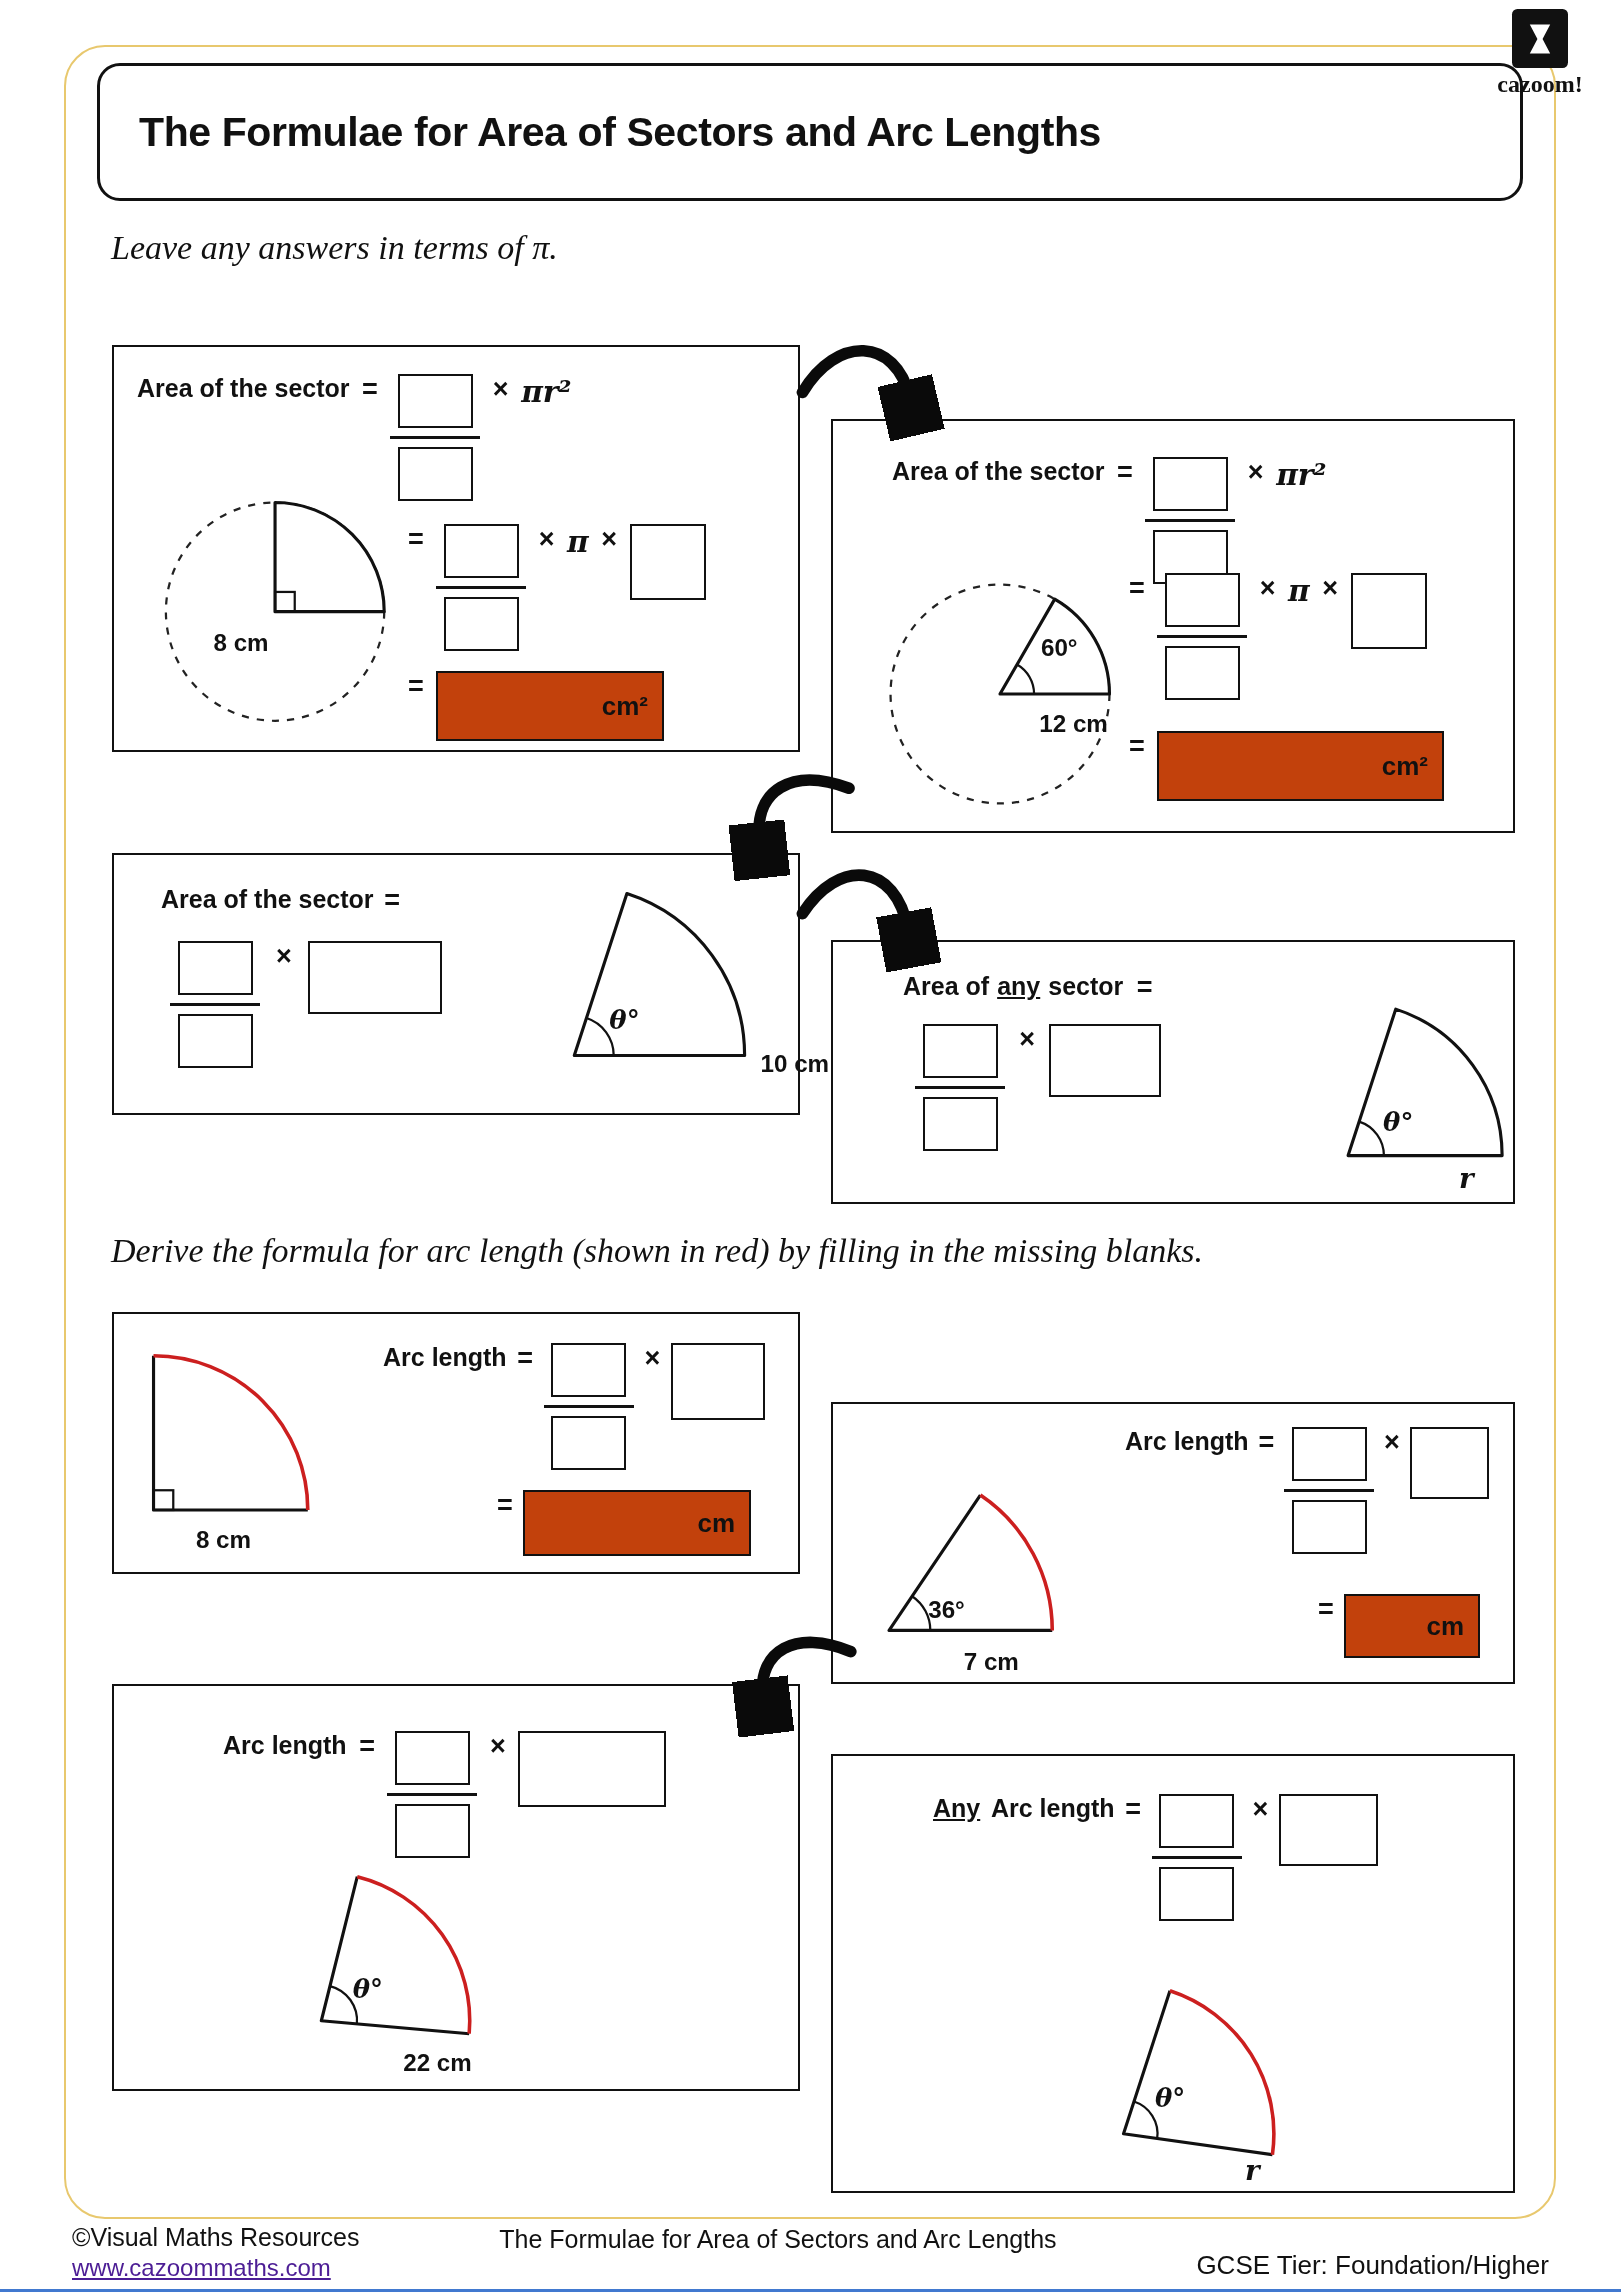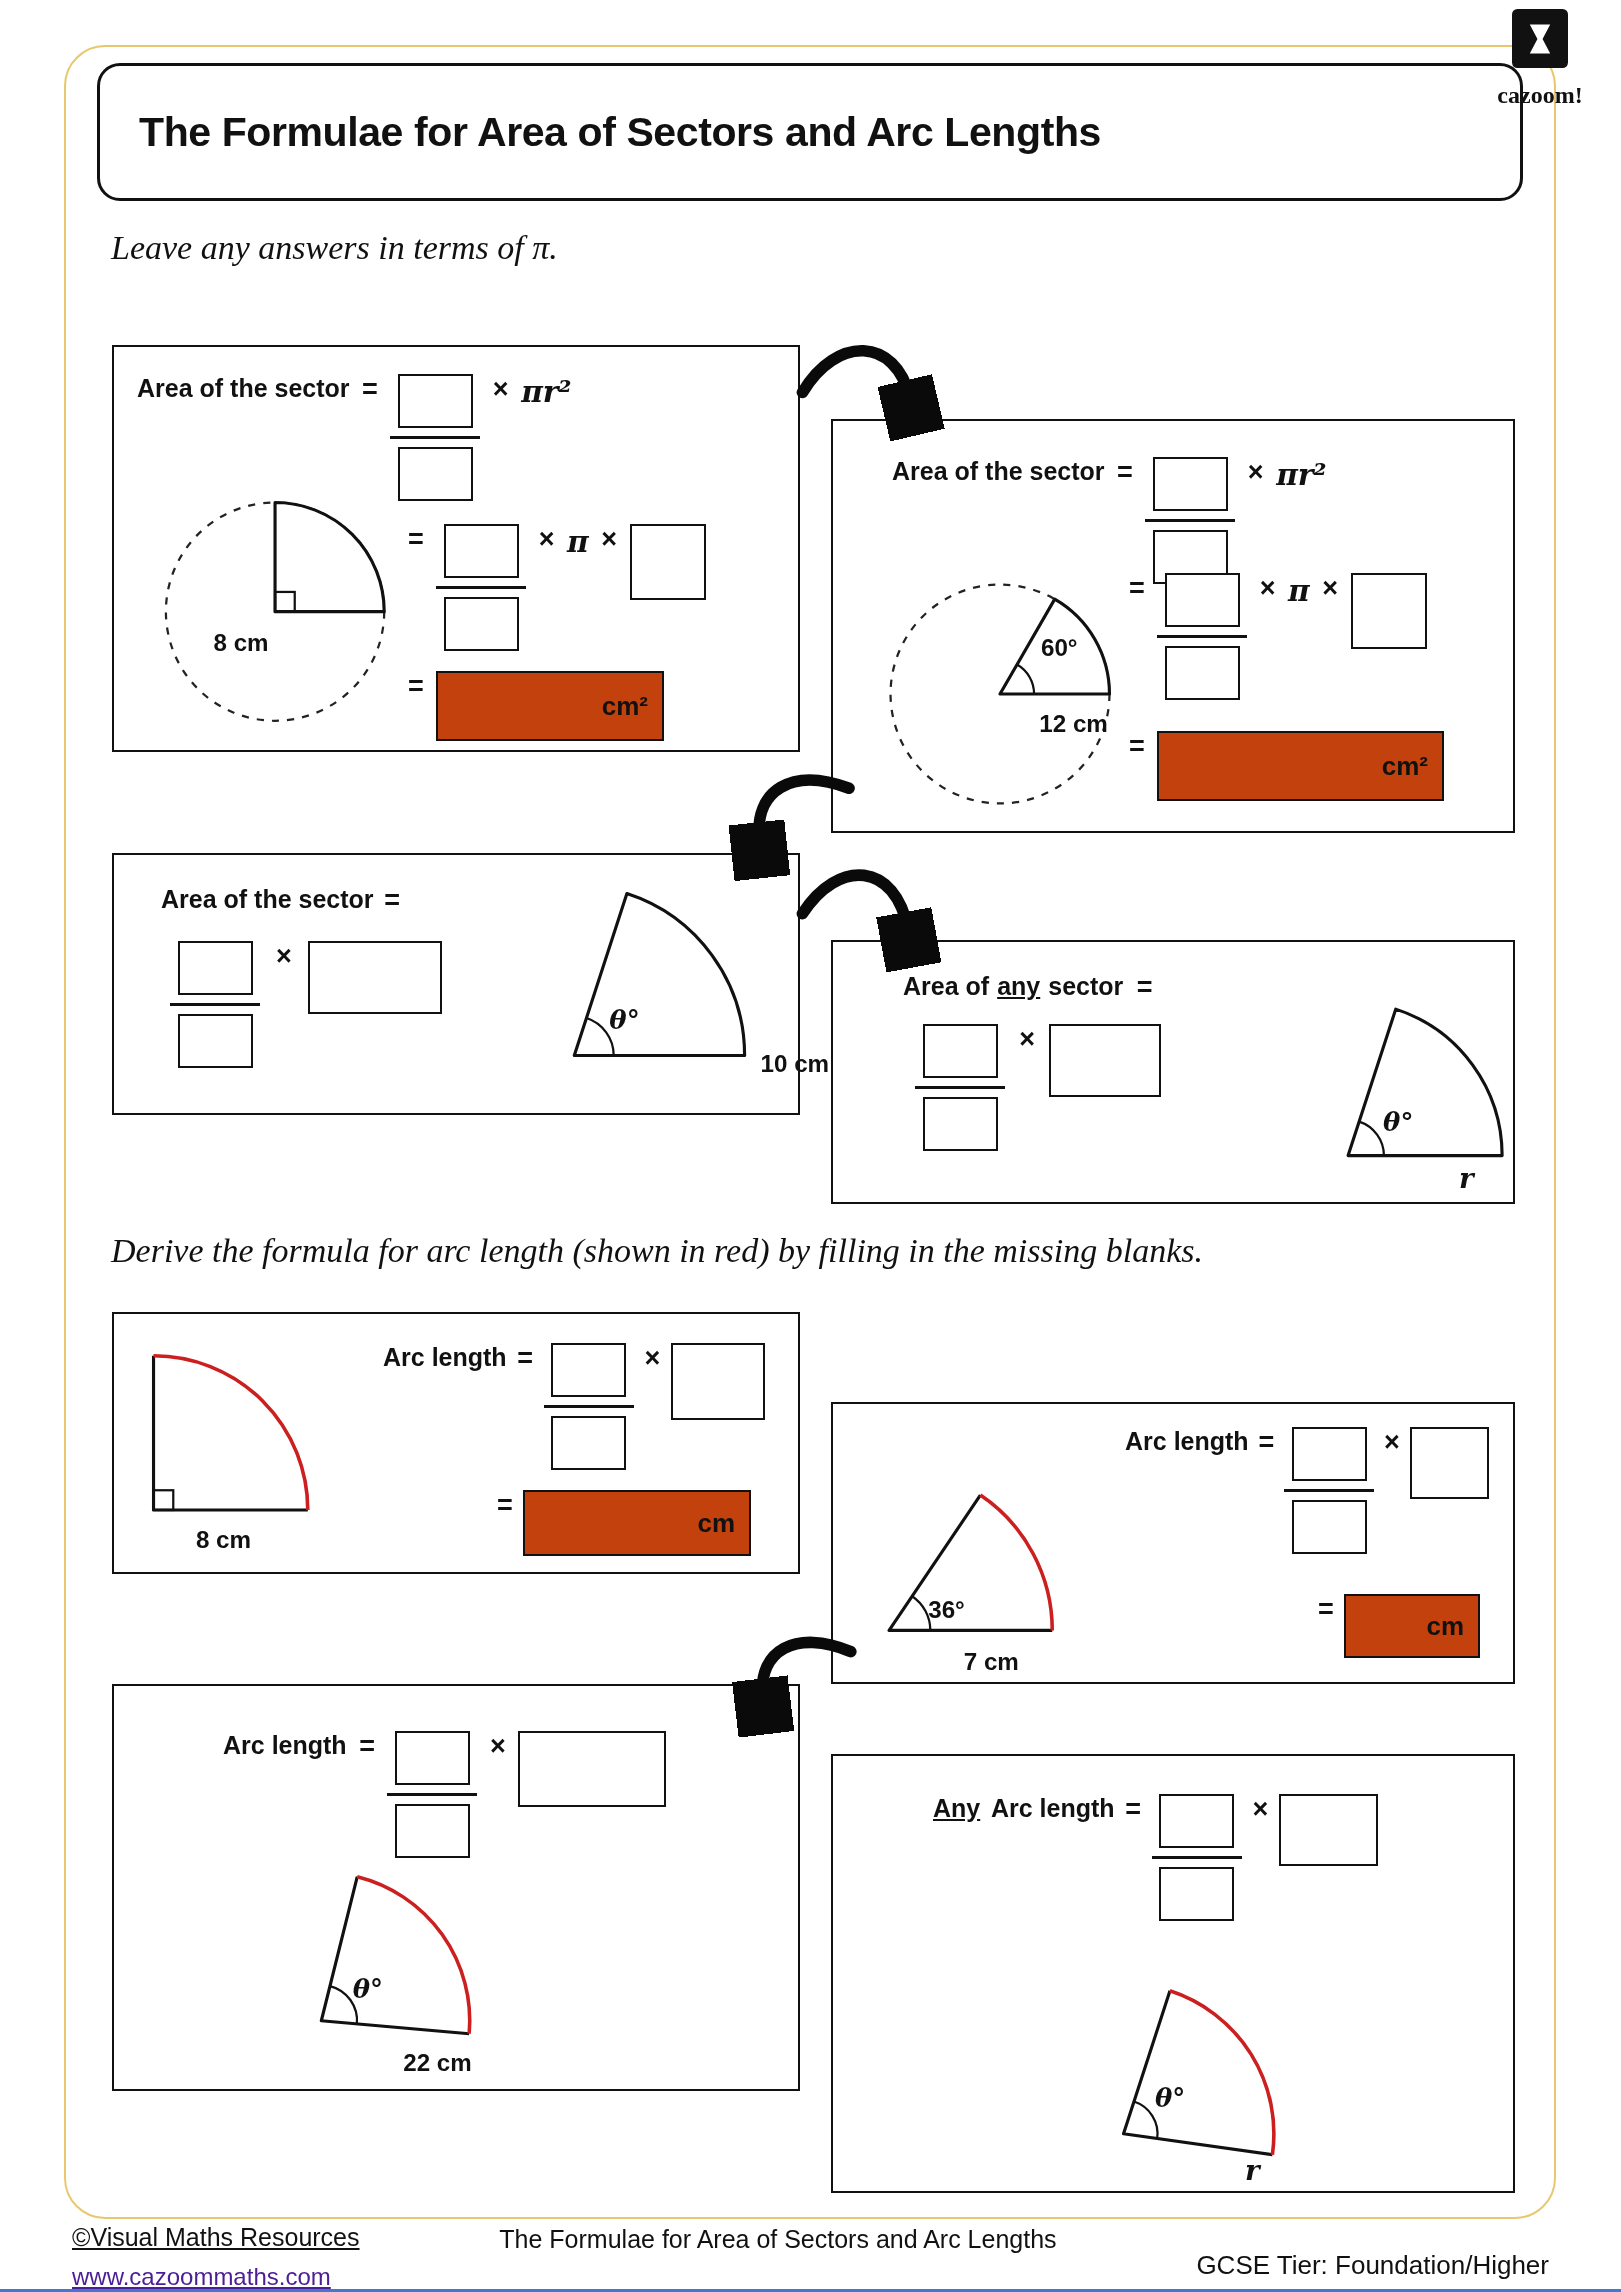--- a/index.html
+++ b/index.html
@@ -9,21 +9,21 @@
     font-family: "Liberation Sans", sans-serif; color:#111; overflow:hidden;
   }
   .pborder { position:absolute; left:64px; top:45px; width:1492px; height:2174px;
     border:2.7px solid #e8c86e; border-radius:41px; }
   .hdr { position:absolute; left:97px; top:63px; width:1426px; height:138px;
     border:3.6px solid #111; border-radius:23px; background:#fff; display:flex; align-items:center; }
   .hdr h1 { font-size:41px; font-weight:bold; padding-left:39px; letter-spacing:-0.4px; }
   .logo { position:absolute; right:23px; top:9px; width:116px; text-align:center; }
   .logo .mark { display:inline-block; width:56px; height:59px; background:#111; border-radius:5.4px; position:relative; }
   .logo .mark svg { position:absolute; left:50%; top:50%; transform:translate(-50%,-50%); }
-  .logo .brand { font-family:"Liberation Serif", serif; font-weight:bold; font-size:24px; margin-top:11px; }
+  .logo .brand { font-family:"Liberation Serif", serif; font-weight:bold; font-size:24px; margin-top:0; }
   .intro { position:absolute; left:111px; font-family:"Liberation Serif", serif; font-style:italic;
     font-size:34px; line-height:1.28; }
   .wbox { position:absolute; border:2.7px solid #111; background:#fff; }
   .row { position:absolute; display:flex; gap:12.5px; }
   .lbl { font-weight:bold; font-size:25px; white-space:nowrap; }
   .op  { font-weight:bold; font-size:27px; }
   .math { font-family:"DejaVu Serif", serif; font-style:italic; font-weight:bold; font-size:29.6px; }
   .u { text-decoration: underline; }
   .frac { display:flex; flex-direction:column; align-items:center; }
   .fb { width:75px; height:54px; border:2.7px solid #111; background:#fff; }
@@ -37,21 +37,21 @@
   .fillw{ fill:#fff; stroke:none; }
   .edge { fill:none; stroke:#111; stroke-width:3.5; stroke-linejoin:round; }
   .redarc { fill:none; stroke:#cc1f1f; stroke-width:4; }
   .mk { fill:none; stroke:#111; stroke-width:2.5; }
   .dlabel { font-family:"Liberation Sans", sans-serif; font-weight:bold; font-size:27px; fill:#111; }
   .theta  { font-family:"DejaVu Serif", serif; font-style:italic; font-weight:bold; font-size:29px; fill:#111; }
   .rlab   { font-family:"DejaVu Serif", serif; font-style:italic; font-weight:bold; font-size:31px; fill:#111; }
   .arrows { position:absolute; left:0; top:0; pointer-events:none; z-index:5; }
   .arrows path { stroke:#0a0a0a; stroke-width:13; fill:none; stroke-linecap:round; }
   .footer { position:absolute; left:72px; right:72px; top:2223px; display:flex; justify-content:space-between; font-size:25px; }
-  .f-left div { margin-bottom:10px;text-decoration:underline; }
+  .f-left div { margin-bottom:1px; }
   .f-left a { color:#4c1d95; text-decoration:underline; cursor:pointer; font-size:24px; }
   .f-center { text-align:center; line-height:1.3; }
   .f-right { margin-top:27px; font-size:26px; }
   .bstrip { position:absolute; left:0; bottom:0; width:100%; height:4.5px; background:#4179d0; }
 </style>
 </head>
 <body>
 
 <div class="page">
   <div class="pborder"></div>

